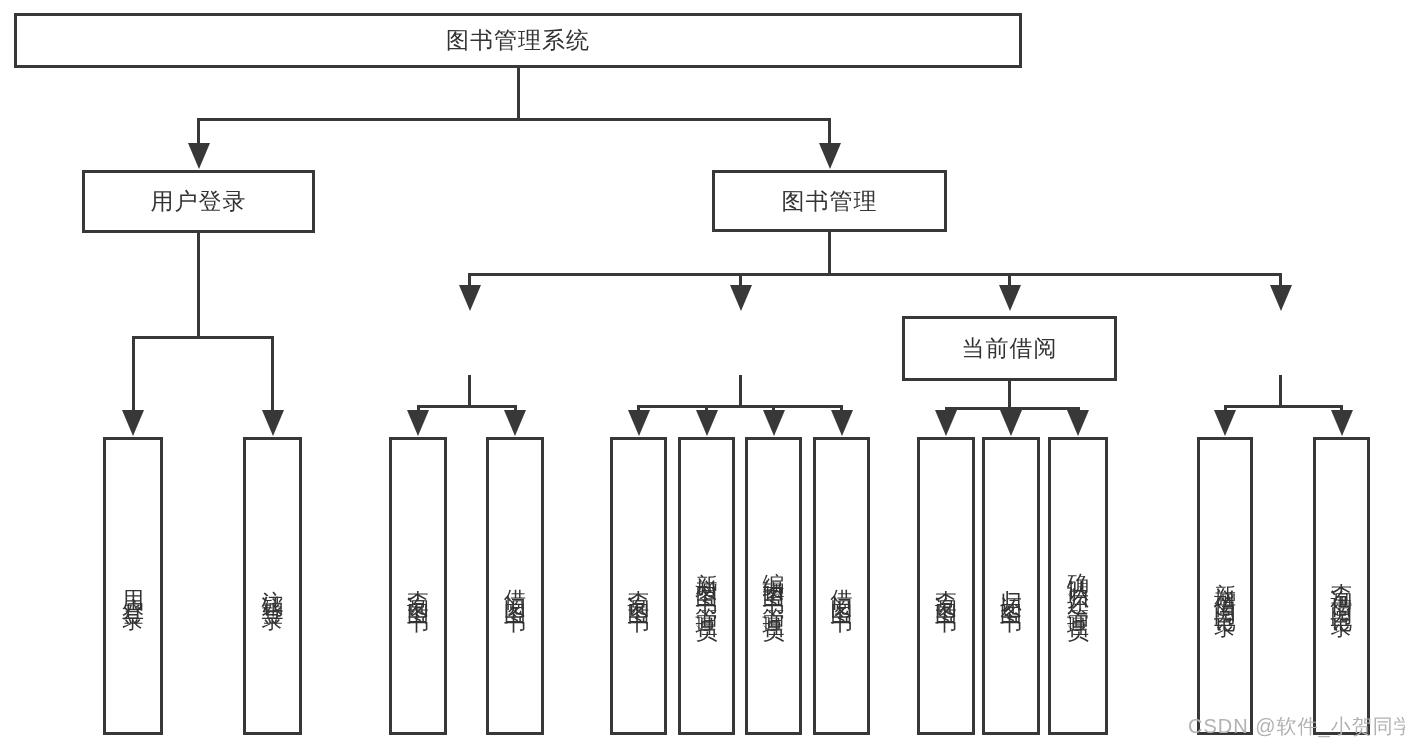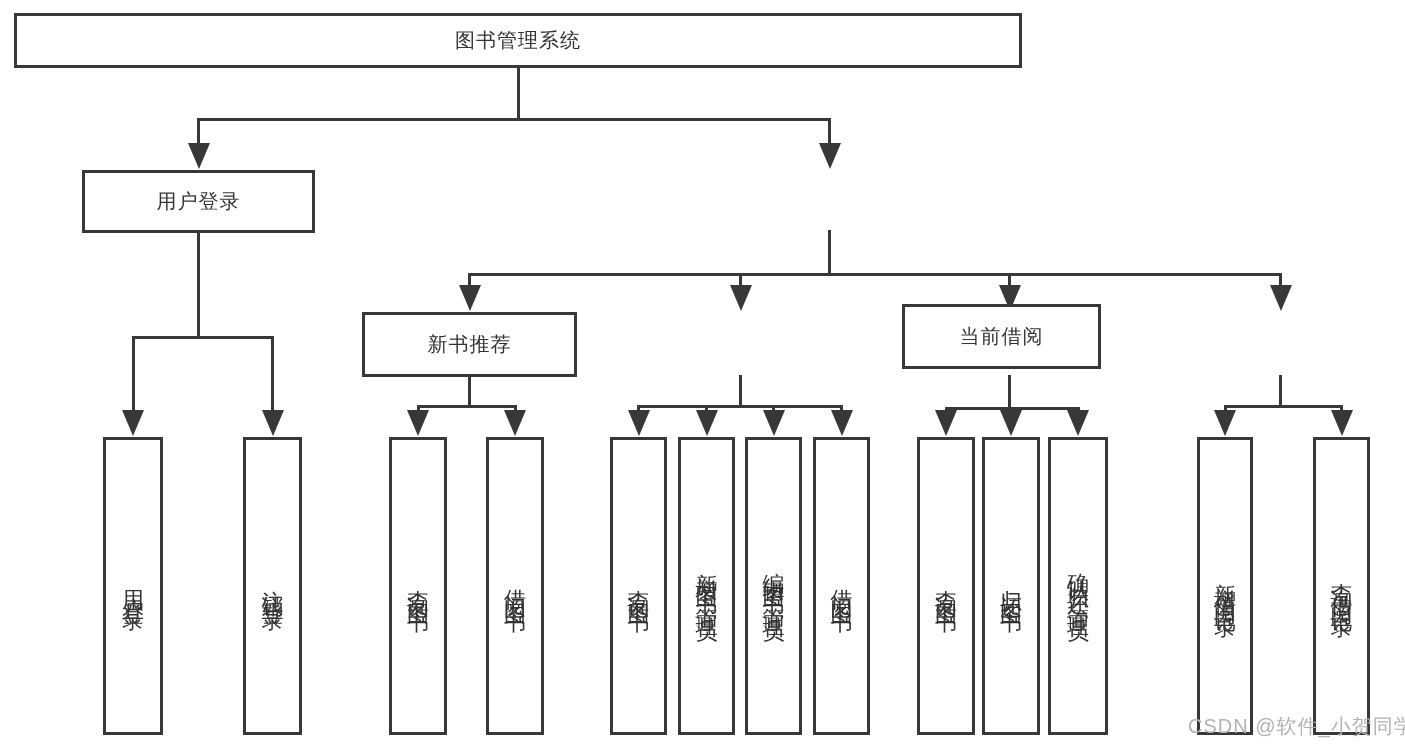--- a/index.html
+++ b/index.html
@@ -10,21 +10,21 @@
     box-sizing:border-box;
     background:#ffffff;
     border:3px solid #383838;
     display:flex;
     align-items:center;
     justify-content:center;
     color:#333333;
     z-index:2;
   }
   .node .lbl{
-    font-size:20px;
+    font-size:23px;
     letter-spacing:1px;
     white-space:nowrap;
   }
   .node.v .lbl{
     writing-mode:vertical-rl;
     text-orientation:mixed;
     font-size:22px;
     letter-spacing:7px;
     line-height:1;
   }
@@ -47,24 +47,24 @@
 <body>
 
 <div id="diagram" style="width: 1405px; height: 747px; background: rgb(255, 255, 255);">
   <span class="watermark" style="left: 1188px; top: 713px; font-size: 20px; color: rgb(178, 178, 178);">CSDN @软件_小贺同学</span>
 <div class="node" style="left: 14px; top: 13px; width: 1008px; height: 55px; border-color: rgb(56, 56, 56); background: rgb(255, 255, 255); color: rgb(51, 51, 51);">
       <span class="lbl">图书管理系统</span>
     </div>
     <div class="node" style="left: 82px; top: 170px; width: 233px; height: 63px; border-color: rgb(56, 56, 56); background: rgb(255, 255, 255); color: rgb(51, 51, 51);">
       <span class="lbl">用户登录</span>
     </div>
-    <div class="node" style="left: 362px; top: 312px; width: 215px; height: 65px; border-color: rgb(56, 56, 56); background: rgb(255, 255, 255); color: rgb(51, 51, 51);">
-      <span class="lbl">新书推荐</span>
+    <div class="node" style="left: 712px; top: 170px; width: 235px; height: 62px; border-color: rgb(56, 56, 56); background: rgb(255, 255, 255); color: rgb(51, 51, 51);">
+      <span class="lbl">图书管理</span>
     </div>
-    <div class="node" style="left: 902px; top: 304px; width: 199px; height: 65px; border-color: rgb(56, 56, 56); background: rgb(255, 255, 255); color: rgb(51, 51, 51);">
+    <div class="node" style="left: 902px; top: 316px; width: 215px; height: 65px; border-color: rgb(56, 56, 56); background: rgb(255, 255, 255); color: rgb(51, 51, 51);">
       <span class="lbl">当前借阅</span>
     </div>
     <div class="node v" style="left: 103px; top: 437px; width: 60px; height: 298px; border-color: rgb(56, 56, 56); background: rgb(255, 255, 255); color: rgb(51, 51, 51);">
       <span class="lbl">用户登录</span>
     </div>
     <div class="node v" style="left: 243px; top: 437px; width: 59px; height: 298px; border-color: rgb(56, 56, 56); background: rgb(255, 255, 255); color: rgb(51, 51, 51);">
       <span class="lbl">注销登录</span>
     </div>
     <div class="node v" style="left: 389px; top: 437px; width: 58px; height: 298px; border-color: rgb(56, 56, 56); background: rgb(255, 255, 255); color: rgb(51, 51, 51);">
       <span class="lbl">查询图书</span>

